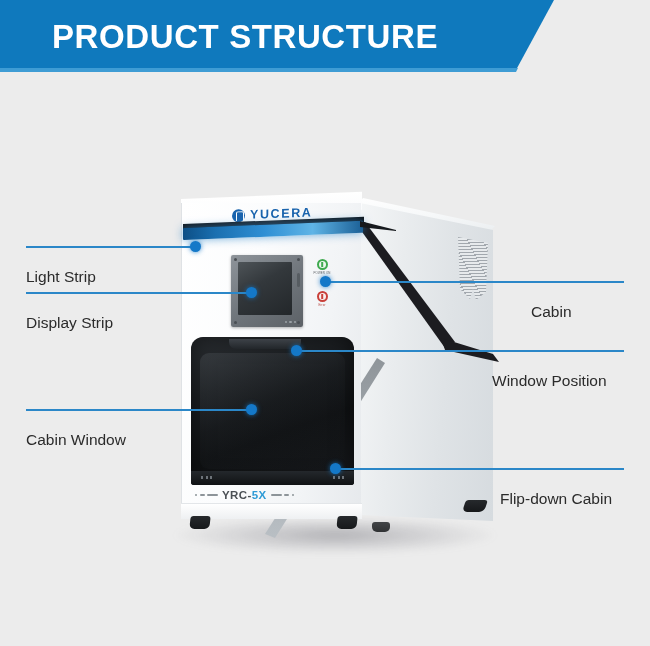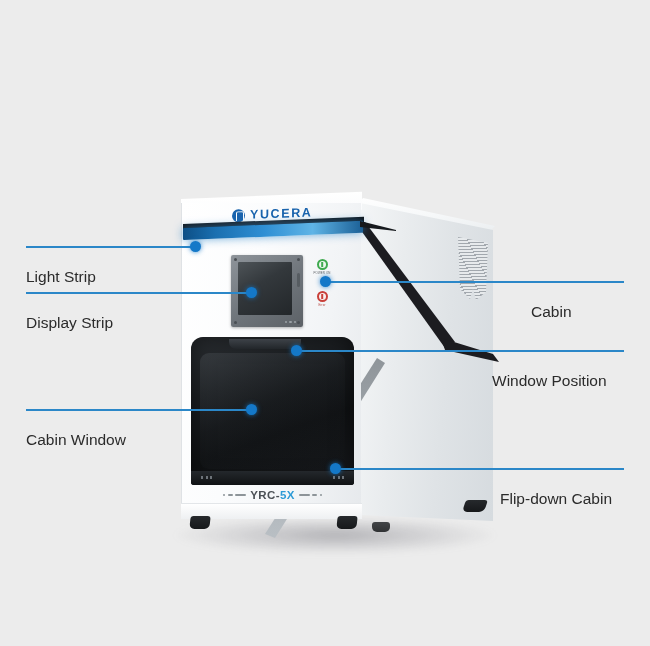--- a/index.html
+++ b/index.html
@@ -239,21 +239,21 @@
     background: linear-gradient(180deg,#24282c,#101214);
     border-radius: 0 0 3px 3px;
   }
   .rail-dots { position: absolute; left: 10px; top: 5px; display: flex; gap: 2.5px; }
   .rail-dots span { width: 2px; height: 3px; background: #6d7379; display: block; }
   .rail-dots.right { left: auto; right: 10px; }
 
   
   .model-plate {
     position: absolute; left: 195px; top: 489px; width: 155px;
-    display: flex; align-items: center; justify-content: center; gap: 4px;
+    display: flex; align-items: center; gap: 4px;
   }
   .dash-grp { display: flex; align-items: center; gap: 2.5px; }
   .dash-grp i { display: block; background: #8d9499; height: 1.4px; border-radius: 1px; }
   .d1 { width: 2px; } .d2 { width: 5px; } .d3 { width: 11px; }
   .model-name { font-size: 11.5px; font-weight: 700; letter-spacing: .4px; color: #4b5055; font-family: "Liberation Sans", sans-serif; }
   .model-name .accent { color: #2e9bd6; }
 
   
   .base-front {
     position: absolute; left: 181px; top: 503px; width: 181px; height: 16px;
@@ -268,20 +268,25 @@
   .foot.fl { left: 190px; top: 516px; transform: skewX(-6deg); }
   .foot.fr { left: 337px; top: 516px; transform: skewX(-6deg); }
   .foot.br { left: 464px; top: 500px; width: 22px; height: 12px; transform: skewX(-18deg); }
   .foot.bl { left: 372px; top: 522px; width: 18px; height: 10px; opacity: .85; }
 </style>
 </head>
 <body>
 
 <div id="page">
 
+  <div class="banner-wrap">
+    <div class="banner-shape"></div>
+    <div class="banner-edge"></div>
+    <div class="banner-title">PRODUCT STRUCTURE</div>
+  </div>
 
   <div class="machine">
 
     <div class="ground-shadow"></div>
 
     <div class="side-top"></div>
     <div class="side-panel"></div>
     <div class="vent"></div>
     <div class="grey-stripe"></div>
     <div class="y-stripe">

